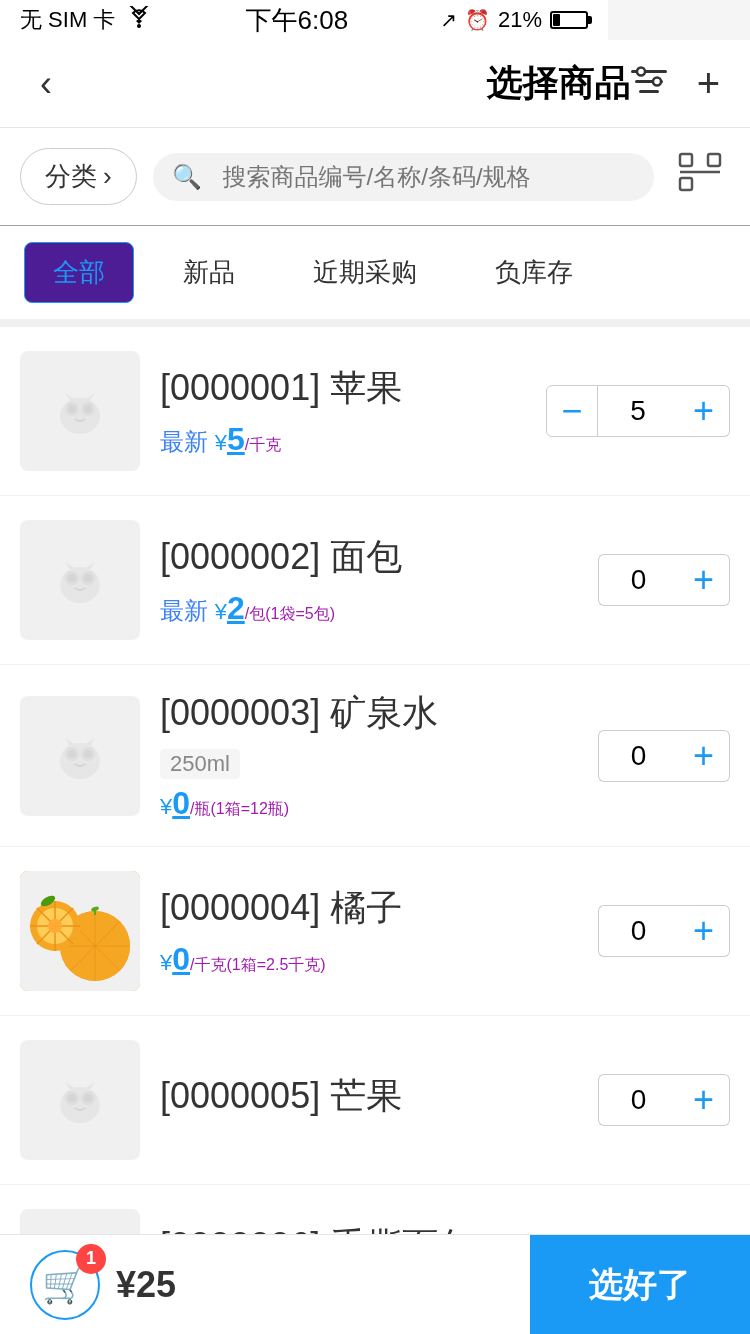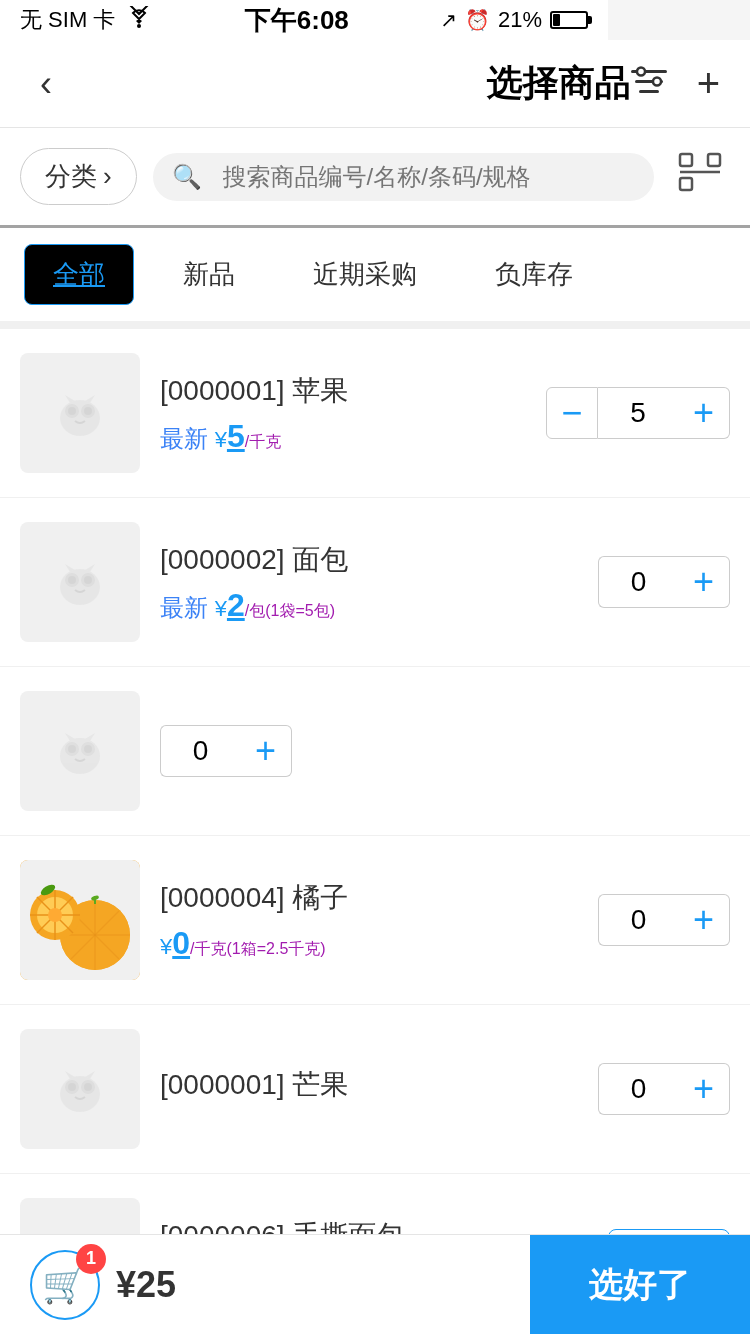--- a/index.html
+++ b/index.html
@@ -19,21 +19,21 @@
       height: 40px;
       background: #fff;
       display: flex;
       align-items: center;
       justify-content: space-between;
       padding: 0 20px;
       font-size: 22px;
       font-weight: 500;
     }
     .status-left { display: flex; align-items: center; gap: 10px; }
-    .status-center { font-size: 26px; font-weight: 700; }
+    .status-center { font-size: 26px; font-weight: 400; }
     .status-right { display: flex; align-items: center; gap: 8px; font-size: 22px; }
     .battery-icon {
       display: inline-block;
       width: 38px;
       height: 18px;
       border: 2px solid #000;
       border-radius: 3px;
       position: relative;
       vertical-align: middle;
     }
@@ -93,21 +93,21 @@
       cursor: pointer;
     }
 
     
     .search-section {
       background: #fff;
       padding: 20px 20px;
       display: flex;
       align-items: center;
       gap: 16px;
-      border-bottom: 3px solid #a3a3a3;
+      border-bottom: 1px solid #a3a3a3;
     }
     .category-btn {
       display: flex;
       align-items: center;
       gap: 6px;
       border: 1.5px solid #ccc;
       border-radius: 30px;
       padding: 10px 24px;
       font-size: 26px;
       color: #333;
@@ -156,22 +156,21 @@
       border-radius: 8px;
       font-size: 26px;
       cursor: pointer;
       border: 1.5px solid transparent;
       background: transparent;
       color: #333;
     }
     .tab-btn.active {
       border-color: #1a9af5;
       color: #1a9af5;
-      background: #000000;
-      text-decoration: underline;
+      background: #4c1d95;
     }
 
     
     .products-list {
       background: #f5f5f5;
     }
     .product-item {
       background: #fff;
       display: flex;
       align-items: center;
@@ -197,21 +196,21 @@
       justify-content: center;
       gap: 4px;
     }
     .owl-svg { width: 60px; height: 60px; opacity: 0.25; }
 
     .product-info {
       flex: 1;
       min-width: 0;
     }
     .product-name {
-      font-size: 28px;
+      font-size: 36px;
       color: #333;
       font-weight: 500;
       margin-bottom: 8px;
     }
     .product-spec {
       font-size: 22px;
       color: #888;
       background: #f5f5f5;
       display: inline-block;
       padding: 2px 10px;
@@ -478,20 +477,27 @@
           <circle cx="22" cy="28" r="7" fill="#aaa"></circle>
           <circle cx="38" cy="28" r="7" fill="#aaa"></circle>
           <circle cx="22" cy="28" r="4" fill="#888"></circle>
           <circle cx="38" cy="28" r="4" fill="#888"></circle>
           <path d="M25 38 Q30 42 35 38" stroke="#888" stroke-width="2" fill="none"></path>
           <path d="M20 20 L15 12 L25 18 z" fill="#ccc"></path>
           <path d="M40 20 L45 12 L35 18 z" fill="#ccc"></path>
         </svg>
       </div>
     </div>
+    <div class="product-info">
+      <div class="product-name">[0000003] 矿泉水</div>
+      <div class="product-spec">250ml</div>
+      <div class="product-price">
+        <span class="price-currency">¥</span><span class="price-num">0</span><span class="price-unit">/瓶(1箱=12瓶)</span>
+      </div>
+    </div>
     <div class="qty-control">
       <input class="qty-input" value="0" style="border-radius: 6px 0px 0px 6px; border-left: 1.5px solid rgb(204, 204, 204);">
       <button class="qty-plus">+</button>
     </div>
   </div>
 
   <div class="product-item">
     <div class="product-thumb" style="background:#f5a623; border-radius:8px; overflow:hidden;">
 
       <svg width="120" height="120" viewBox="0 0 120 120">
@@ -541,21 +547,21 @@
           <circle cx="38" cy="28" r="7" fill="#aaa"></circle>
           <circle cx="22" cy="28" r="4" fill="#888"></circle>
           <circle cx="38" cy="28" r="4" fill="#888"></circle>
           <path d="M25 38 Q30 42 35 38" stroke="#888" stroke-width="2" fill="none"></path>
           <path d="M20 20 L15 12 L25 18 z" fill="#ccc"></path>
           <path d="M40 20 L45 12 L35 18 z" fill="#ccc"></path>
         </svg>
       </div>
     </div>
     <div class="product-info">
-      <div class="product-name">[0000001] 芒果</div>
+      <div class="product-name">[0000005] 芒果</div>
     </div>
     <div class="qty-control">
       <input class="qty-input" value="0" style="border-radius: 6px 0px 0px 6px; border-left: 1.5px solid rgb(204, 204, 204);">
       <button class="qty-plus">+</button>
     </div>
   </div>
 
   <div class="product-item">
     <div class="product-thumb">
       <div class="owl-logo">

